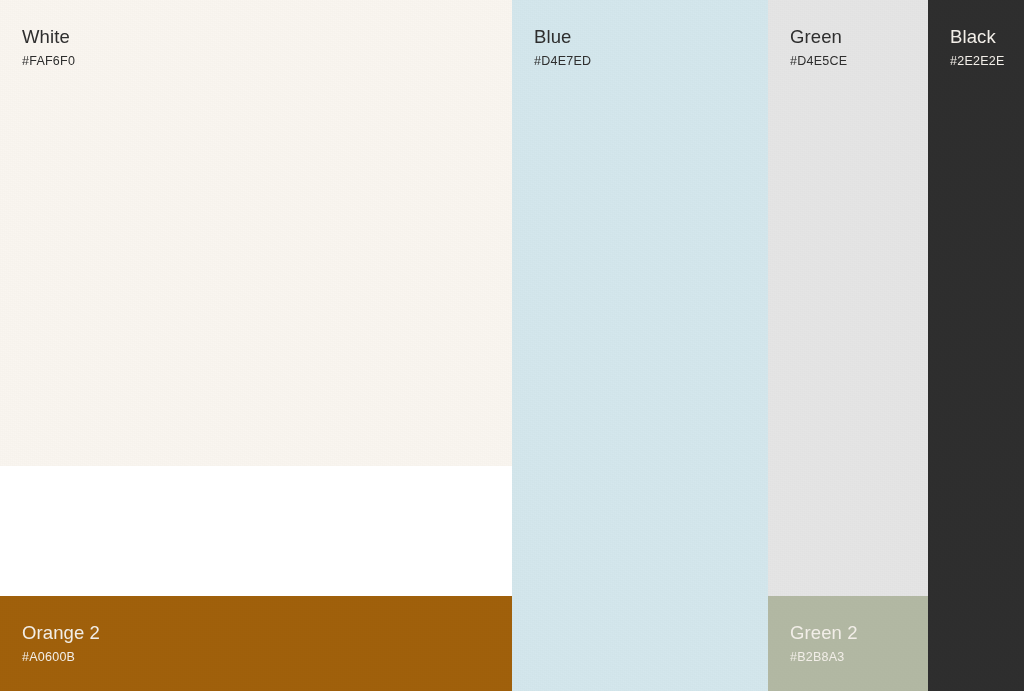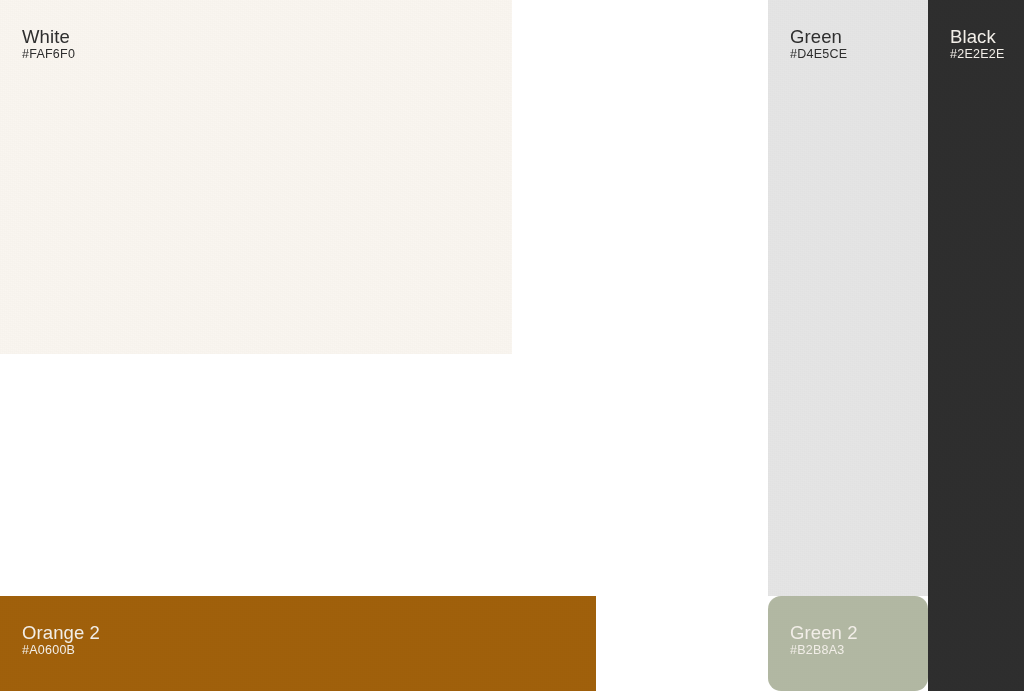--- a/index.html
+++ b/index.html
@@ -47,55 +47,62 @@
   }
   .swatch-name {
     display: block;
     font-size: 18.5px;
     font-weight: 400;
     letter-spacing: .1px;
     line-height: 1.15;
   }
   .swatch-hex {
     display: block;
+    margin-top: 7px;
     font-size: 12.5px;
     font-weight: 400;
     letter-spacing: .25px;
     line-height: 1.15;
   }
 
   
   .sw-white   { left: 0;     top: 0;     width: 512px; height: 398px; }
   .sw-orange  { left: 0;     top: 398px; width: 512px; height: 198px; }
   .sw-orange2 { left: 0;     top: 596px; width: 512px; height: 95px;  }
   .sw-blue    { left: 512px; top: 0;     width: 256px; height: 691px; }
   .sw-green   { left: 768px; top: 0;     width: 160px; height: 596px; }
-  .sw-green2  { left: 768px; top: 596px; width: 160px; height: 95px; border-radius: 13px;  }
+  .sw-green2  { left: 768px; top: 596px; width: 160px; height: 95px;  }
   .sw-black   { left: 928px; top: 0;     width: 96px;  height: 691px; }
 </style>
 </head>
 <body>
 
 <div id="palette" style="width: 1024px; height: 691px; background: rgb(255, 255, 255);">
 
-  <div class="swatch sw-white" style="background: rgb(250, 246, 240); left: 0px; top: 0px; width: 512px; height: 354px;">
+  <div class="swatch sw-white" style="background: rgb(250, 246, 240); left: 0px; top: 0px; width: 512px; height: 466px;">
     <div class="swatch-label" style="color: rgb(46, 46, 46);">
       <span class="swatch-name">White</span>
       <span class="swatch-hex">#FAF6F0</span>
     </div>
   </div>
 
 
   <div class="swatch sw-orange2 no-grain" style="background: rgb(160, 96, 11); left: 0px; top: 596px; width: 596px; height: 95px;">
     <div class="swatch-label" style="color: rgb(242, 238, 232);">
       <span class="swatch-name">Orange 2</span>
       <span class="swatch-hex">#A0600B</span>
     </div>
   </div>
 
+  <div class="swatch sw-blue" style="background: rgb(212, 231, 237); left: 512px; top: 0px; width: 256px; height: 691px;">
+    <div class="swatch-label" style="color: rgb(46, 46, 46);">
+      <span class="swatch-name">Blue</span>
+      <span class="swatch-hex">#D4E7ED</span>
+    </div>
+  </div>
 
   <div class="swatch sw-green" style="background: #e5e5e5; left: 768px; top: 0px; width: 160px; height: 596px;">
     <div class="swatch-label" style="color: rgb(46, 46, 46);">
       <span class="swatch-name">Green</span>
       <span class="swatch-hex">#D4E5CE</span>
     </div>
   </div>
 
   <div class="swatch sw-green2 no-grain" style="background: rgb(178, 184, 163); left: 768px; top: 596px; width: 160px; height: 95px;">
     <div class="swatch-label" style="color: rgb(242, 238, 232);">

